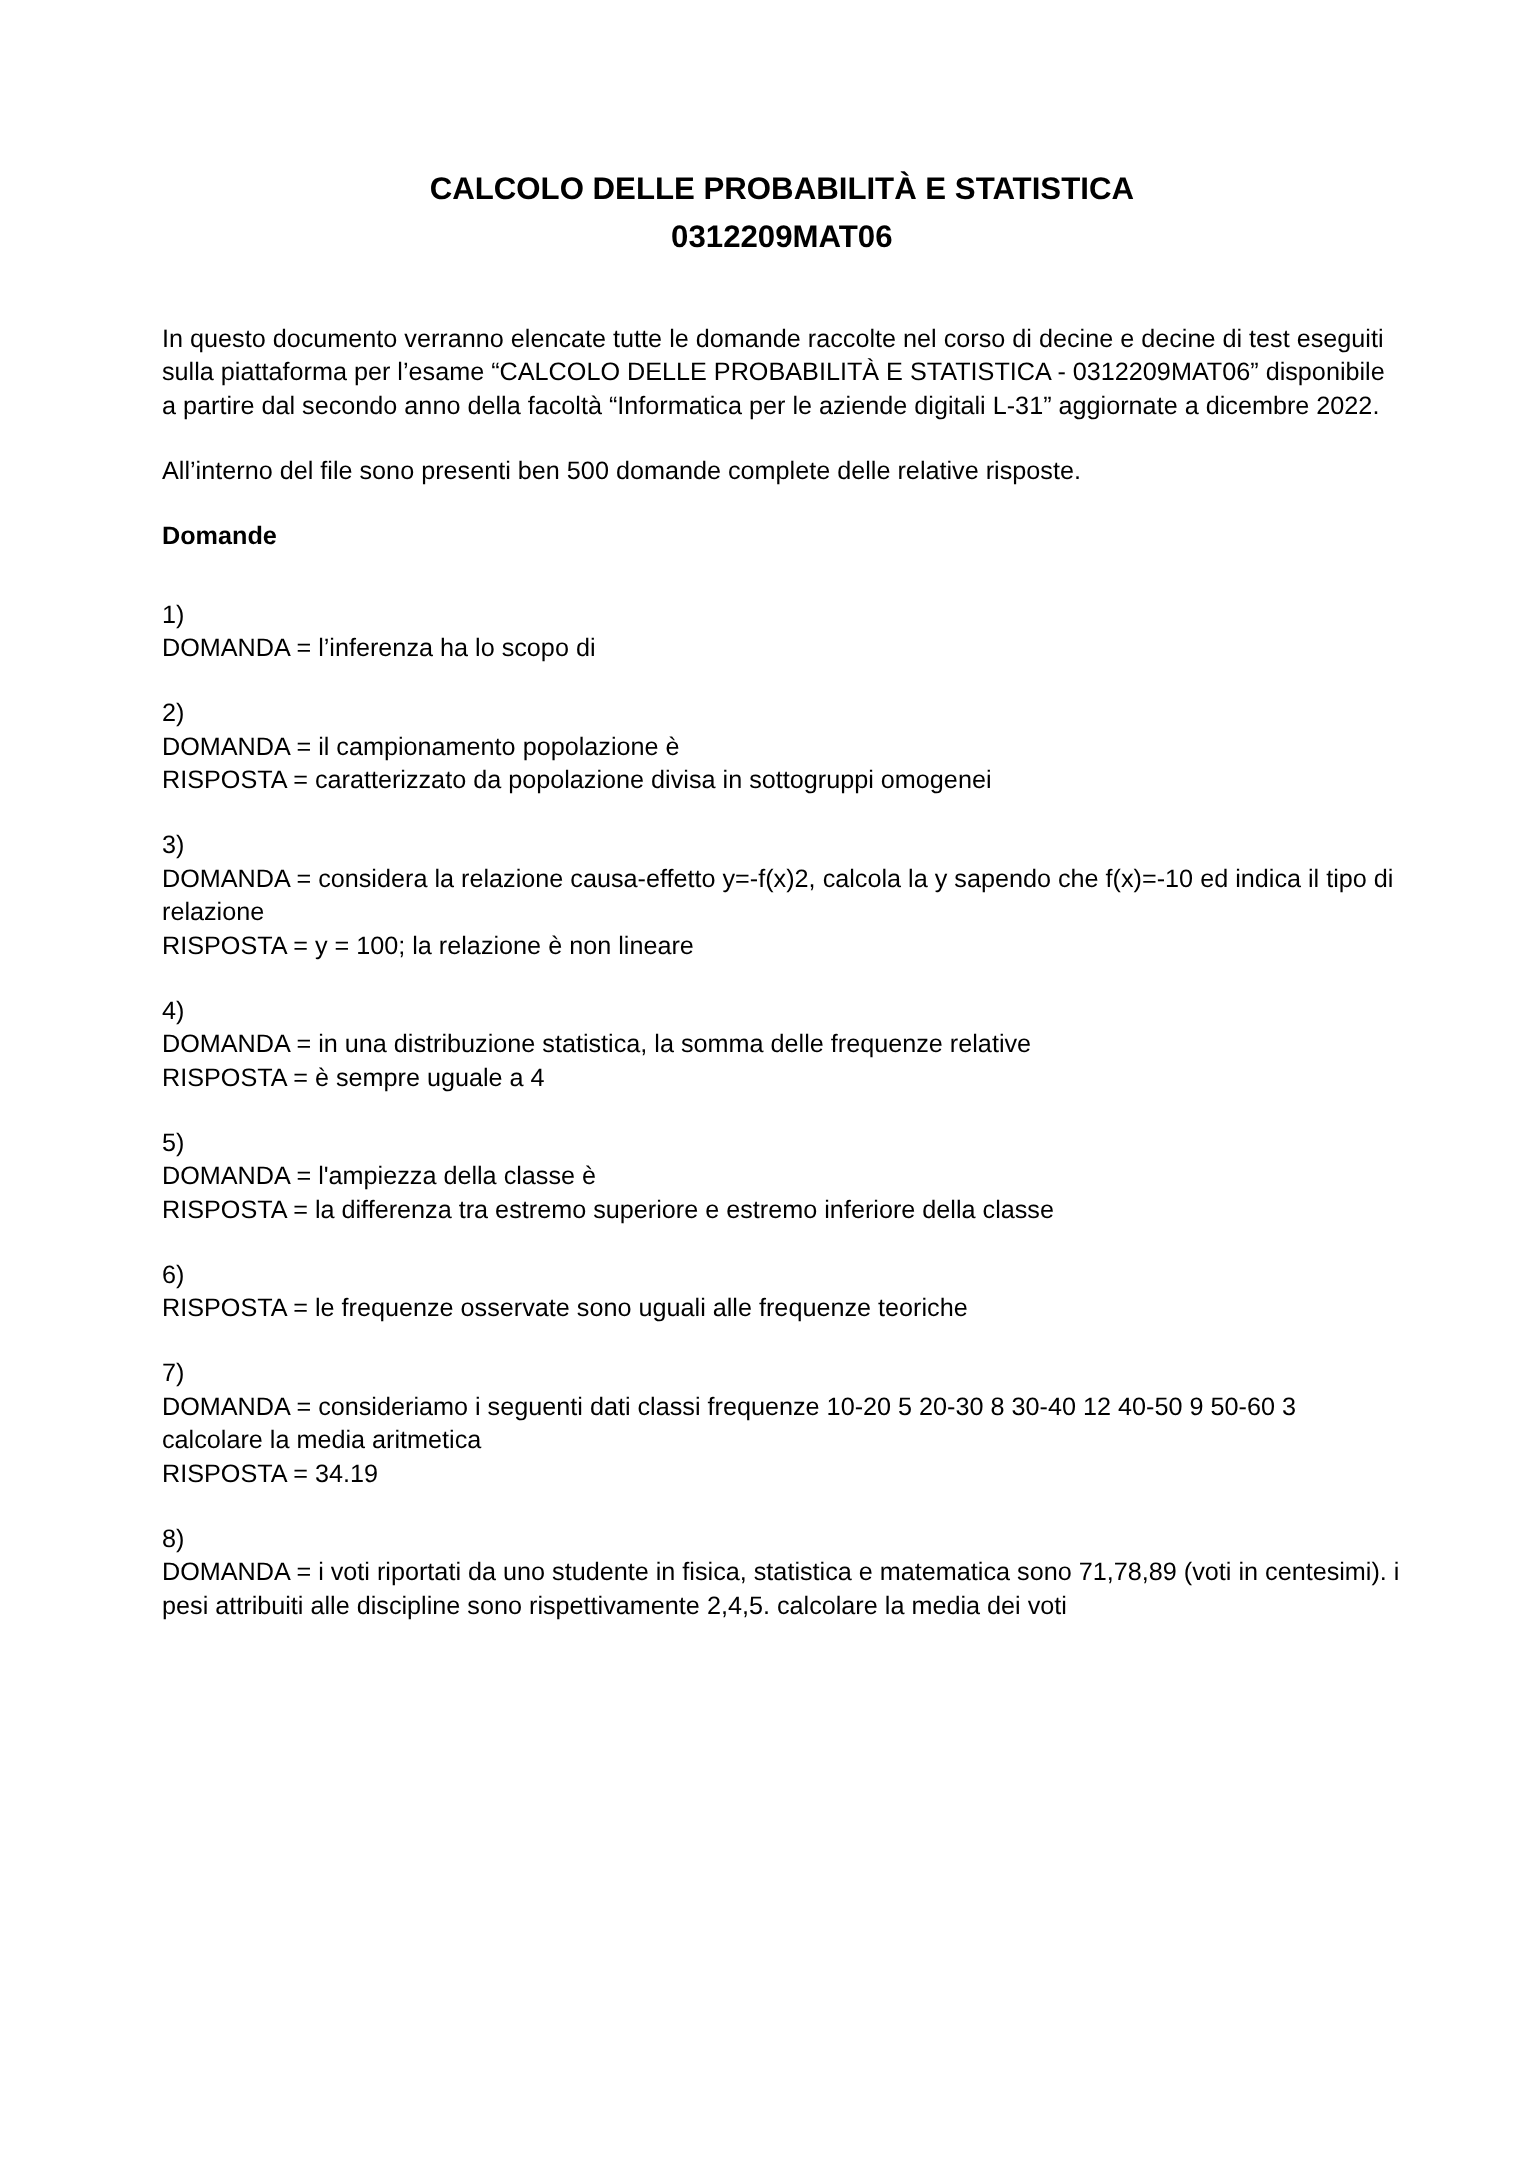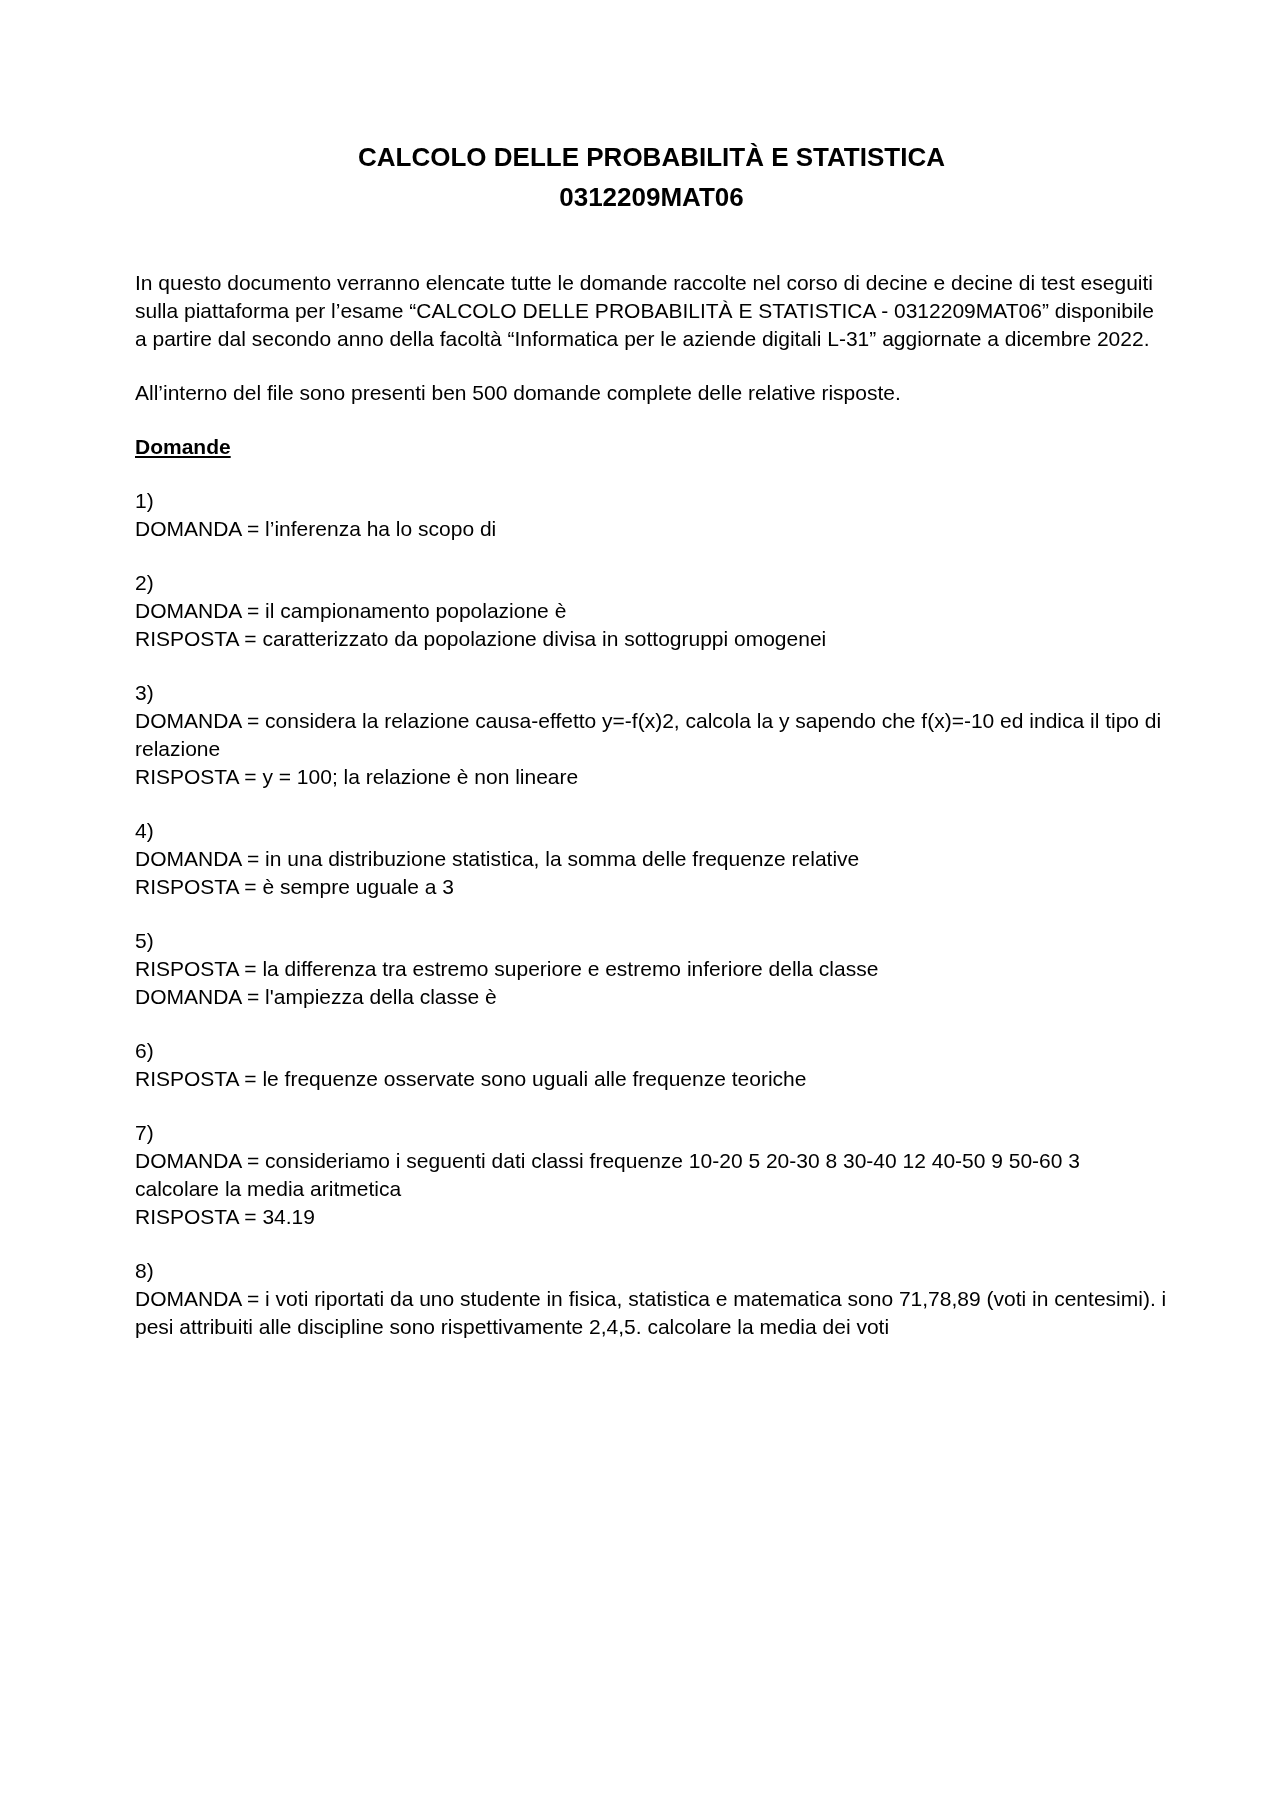--- a/index.html
+++ b/index.html
@@ -20,22 +20,21 @@
     text-align: center;
     font-weight: 700;
     font-size: 26px;
     line-height: 40px;
     margin-bottom: 52px;
   }
   .para { margin-bottom: 26px; }
   .bold { font-weight: 400; }
   .section-heading {
     font-weight: 700;
-    text-decoration: underline;
-    margin-bottom: 26px;
+    margin-bottom: 38px;
   }
   .question { margin-bottom: 26px; }
   .q-line { display: block; }
 </style>
 </head>
 <body>
 
 <div class="page">
 
   <div class="title-block">
@@ -62,27 +61,27 @@
 
   <div class="question">
     <span class="q-line">3)</span>
     <span class="q-line">DOMANDA = considera la relazione causa-effetto y=-f(x)2, calcola la y sapendo che f(x)=-10 ed indica il tipo di relazione</span>
     <span class="q-line">RISPOSTA = y = 100; la relazione è non lineare</span>
   </div>
 
   <div class="question">
     <span class="q-line">4)</span>
     <span class="q-line">DOMANDA = in una distribuzione statistica, la somma delle frequenze relative</span>
-    <span class="q-line">RISPOSTA = è sempre uguale a 3</span>
+    <span class="q-line">RISPOSTA = è sempre uguale a 4</span>
   </div>
 
   <div class="question">
     <span class="q-line">5)</span>
+    <span class="q-line">DOMANDA = l'ampiezza della classe è</span>
     <span class="q-line">RISPOSTA = la differenza tra estremo superiore e estremo inferiore della classe</span>
-    <span class="q-line">DOMANDA = l'ampiezza della classe è</span>
   </div>
 
   <div class="question">
     <span class="q-line">6)</span>
     <span class="q-line">RISPOSTA = le frequenze osservate sono uguali alle frequenze teoriche</span>
   </div>
 
   <div class="question">
     <span class="q-line">7)</span>
     <span class="q-line">DOMANDA = consideriamo i seguenti dati classi frequenze 10-20 5 20-30 8 30-40 12 40-50 9 50-60 3 calcolare la media aritmetica</span>

